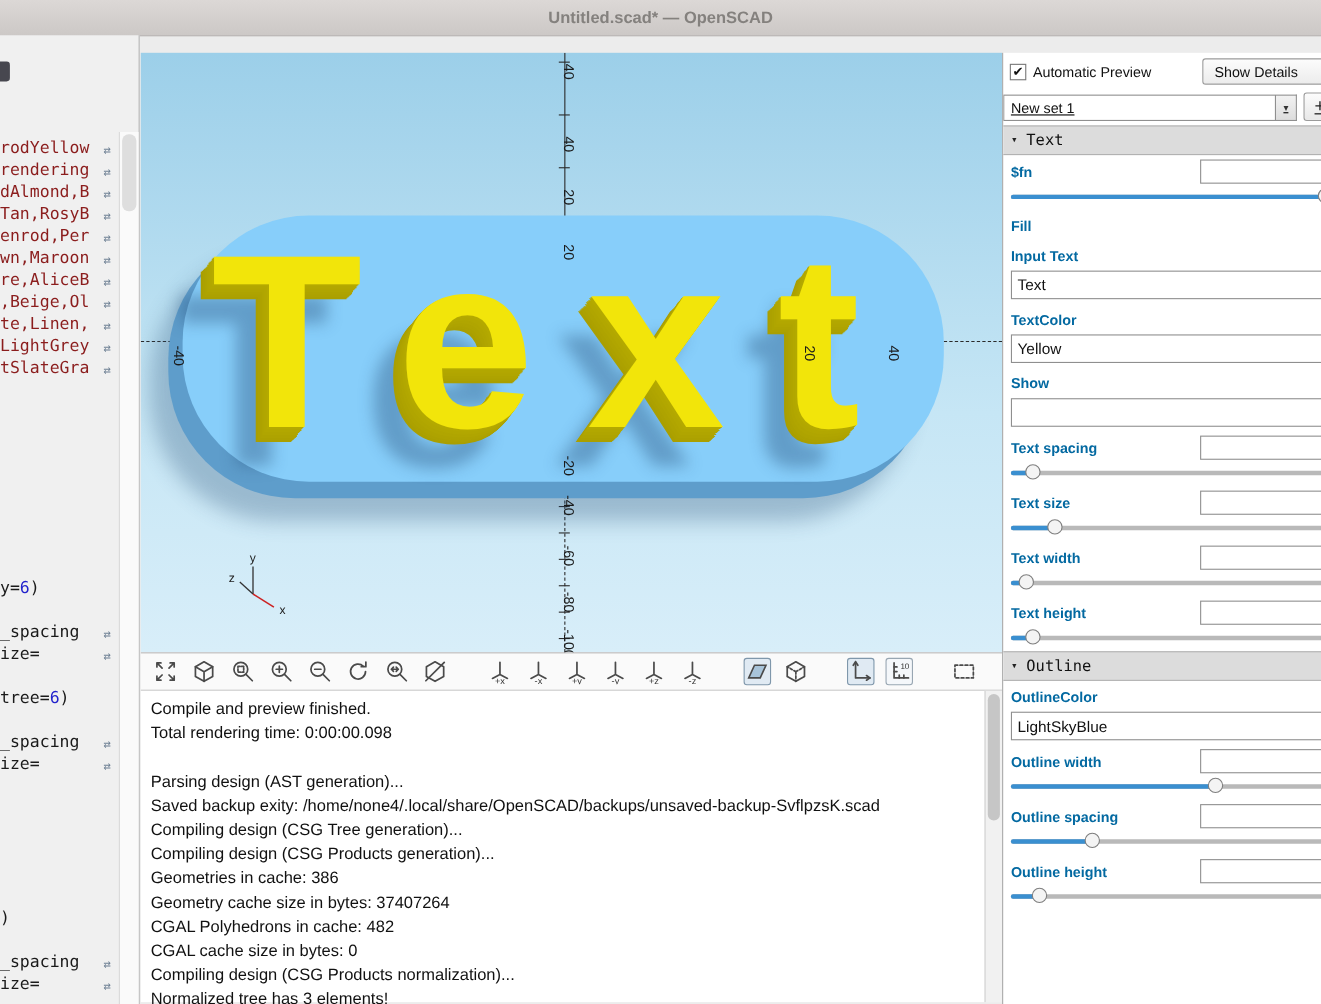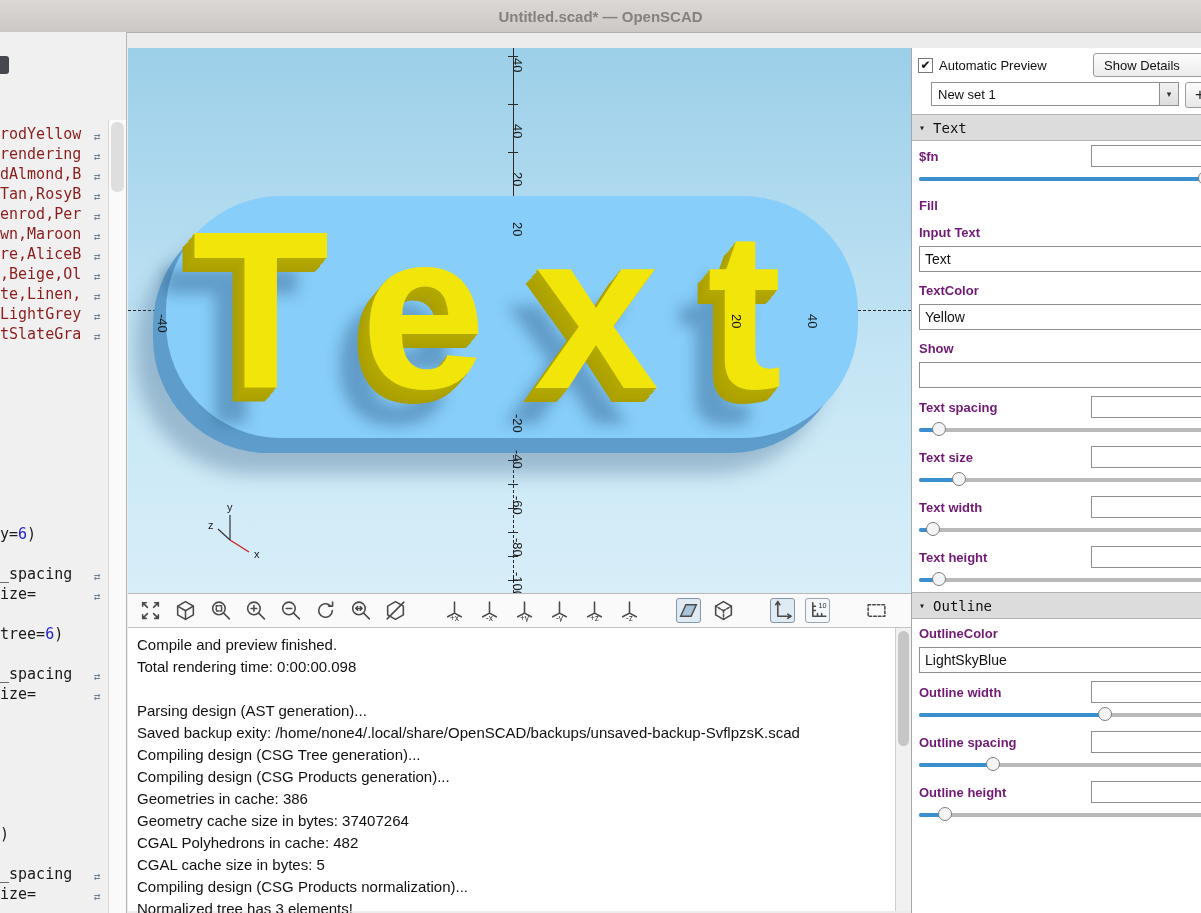--- a/index.html
+++ b/index.html
@@ -58,31 +58,31 @@
 
   
   .customizer{position:absolute;left:911px;top:48px;width:290px;height:865px;background:#fff;border-left:1px solid #a8a8a8;overflow:hidden;box-sizing:border-box;}
   .cz-top{display:flex;align-items:center;height:34px;padding-left:6px;}
   .cz-check{width:15px;height:15px;border:1px solid #777;background:#fff;display:flex;align-items:center;justify-content:center;
             font-size:12px;line-height:1;margin-right:6px;color:#111;box-sizing:border-box;}
   .cz-top .lbl{font-size:13px;color:#111;}
   .cz-details-btn{margin-left:auto;margin-right:-24px;width:132px;height:24px;border:1px solid #9b9b9b;border-radius:3px;
             background:linear-gradient(#fcfcfc,#ececec);font-size:13px;color:#111;display:flex;align-items:center;
             padding-left:10px;box-sizing:border-box;flex:none;}
-  .cz-preset-row{display:flex;align-items:flex-start;height:28px;padding-left:19px;}
+  .cz-preset-row{display:flex;align-items:flex-end;height:28px;padding-left:0;text-decoration:underline;}
   .cz-preset{flex:1;height:24px;border:1px solid #8f8f8f;background:#fff;font-size:13px;color:#111;display:flex;align-items:center;padding-left:6px;box-sizing:border-box;}
   .cz-preset-arrow{width:19px;height:24px;border:1px solid #8f8f8f;border-left:none;background:linear-gradient(#f2f2f2,#dddddd);
             display:flex;align-items:center;justify-content:center;font-size:9px;color:#333;box-sizing:border-box;}
   .cz-add-btn{width:30px;height:26px;margin-left:6px;margin-right:-14px;border:1px solid #9b9b9b;border-radius:3px;
             background:linear-gradient(#fcfcfc,#e8e8e8);font-size:17px;color:#222;display:flex;align-items:center;justify-content:center;flex:none;box-sizing:border-box;}
   .cz-header{height:25px;background:#dcdcdc;border-top:1px solid #b2b2b2;border-bottom:1px solid #b2b2b2;display:flex;align-items:center;
             padding-left:7px;margin-top:4px;font-family:"DejaVu Sans Mono",monospace;font-size:14px;color:#111;}
   .cz-caret{font-size:10px;margin-right:8px;color:#222;}
   .cz-lrow{display:flex;align-items:center;justify-content:space-between;padding:4px 0 2px 7px;min-height:21px;}
-  .cz-label{font-weight:bold;font-size:13px;color:#701a75;}
+  .cz-label{font-weight:bold;font-size:13px;color:#0369a1;}
   .cz-num{width:120px;height:22px;border:1px solid #8f8f8f;margin-right:-10px;font-size:13px;padding:0 4px;box-sizing:border-box;flex:none;font-family:"Liberation Sans",sans-serif;}
   .cz-field{height:24px;border:1px solid #8f8f8f;margin:1px -10px 4px 7px;font-size:14px;color:#111;padding:0 5px;background:#fff;display:flex;align-items:center;}
   .cz-slider{position:relative;height:17px;margin:1px -4px 4px 7px;}
   .cz-track{position:absolute;left:0;right:0;top:7px;height:4px;background:#b9b9b9;border-radius:2px;}
   .cz-fill{position:absolute;left:0;top:7px;height:4px;background:var(--accent);border-radius:2px;}
   .cz-handle{position:absolute;top:1px;width:14px;height:14px;border-radius:50%;background:#f4f4f4;border:1px solid #7e7e7e;transform:translateX(-50%);box-sizing:border-box;}
 </style>
 </head>
 <body>
 
@@ -327,21 +327,21 @@
           <div class="console-line">Compile and preview finished.</div>
           <div class="console-line">Total rendering time: 0:00:00.098</div>
           <div class="console-line"></div>
           <div class="console-line">Parsing design (AST generation)...</div>
           <div class="console-line">Saved backup exity: /home/none4/.local/share/OpenSCAD/backups/unsaved-backup-SvflpzsK.scad</div>
           <div class="console-line">Compiling design (CSG Tree generation)...</div>
           <div class="console-line">Compiling design (CSG Products generation)...</div>
           <div class="console-line">Geometries in cache: 386</div>
           <div class="console-line">Geometry cache size in bytes: 37407264</div>
           <div class="console-line">CGAL Polyhedrons in cache: 482</div>
-          <div class="console-line">CGAL cache size in bytes: 5</div>
+          <div class="console-line">CGAL cache size in bytes: 0</div>
           <div class="console-line">Compiling design (CSG Products normalization)...</div>
           <div class="console-line">Normalized tree has 3 elements!</div>
         </div>
       <div class="console-scroll">
           <div class="h"></div>
         </div>
     </div>
   </div>
 
   <div class="customizer">

